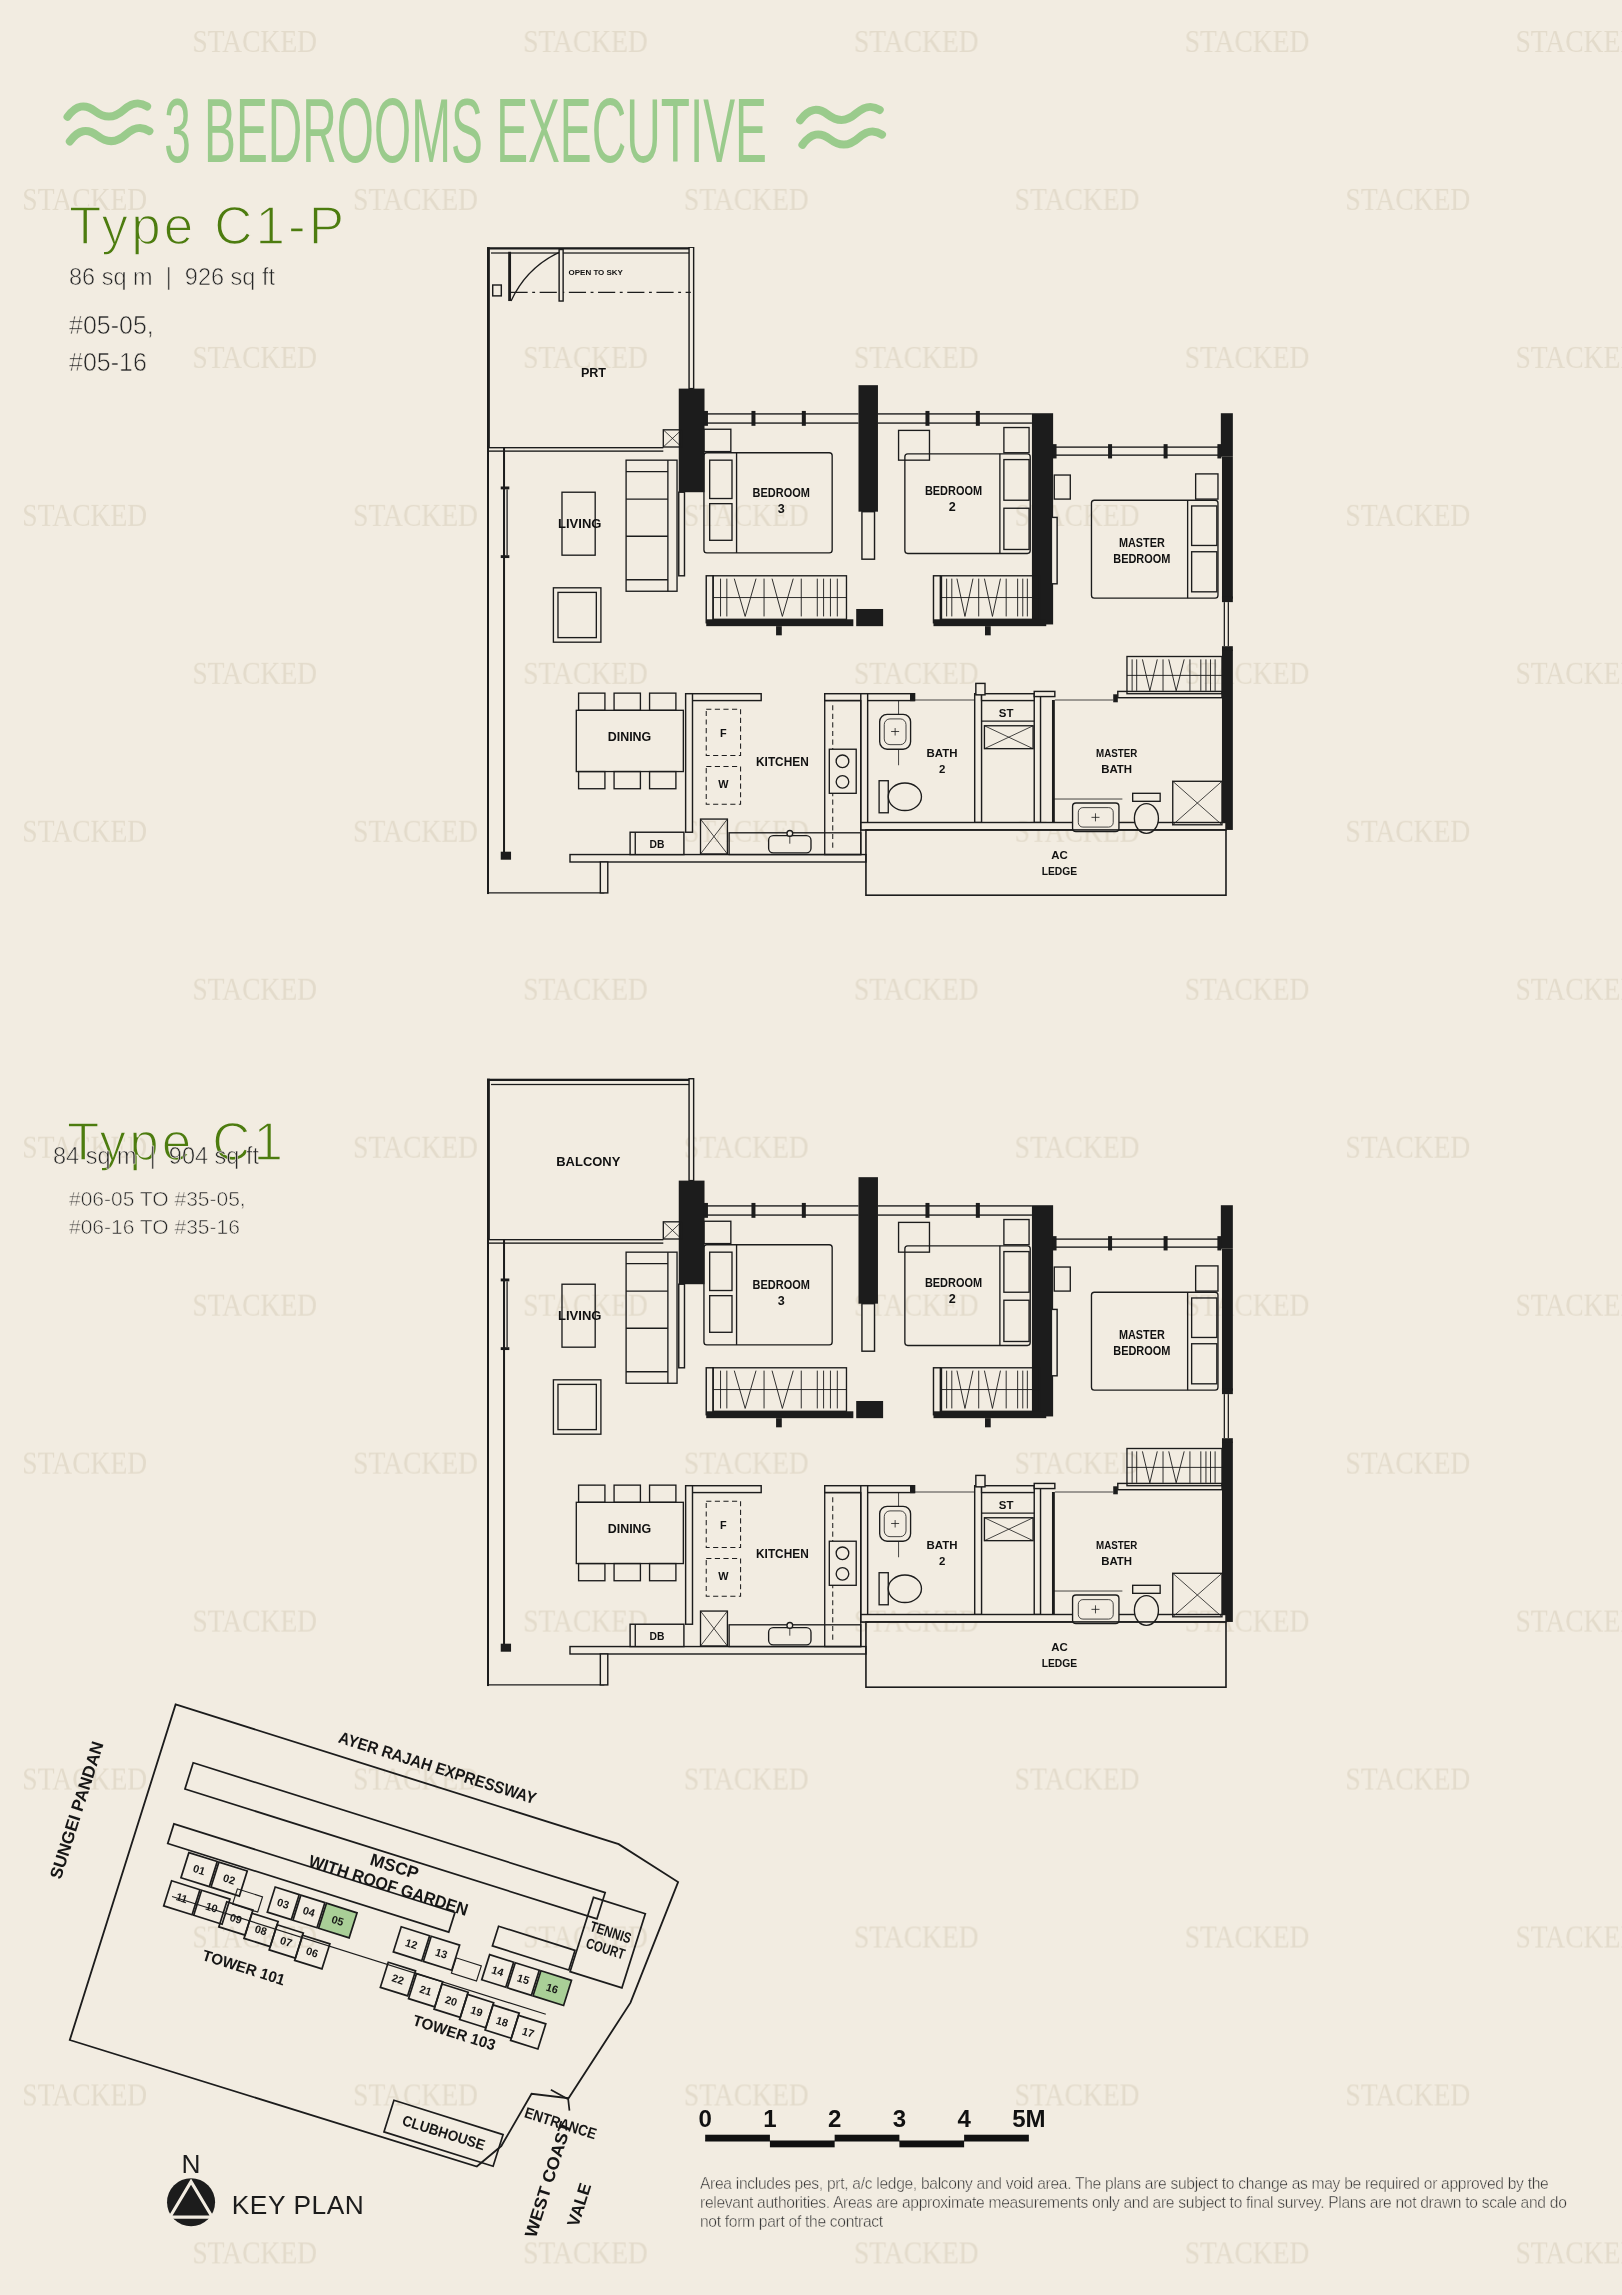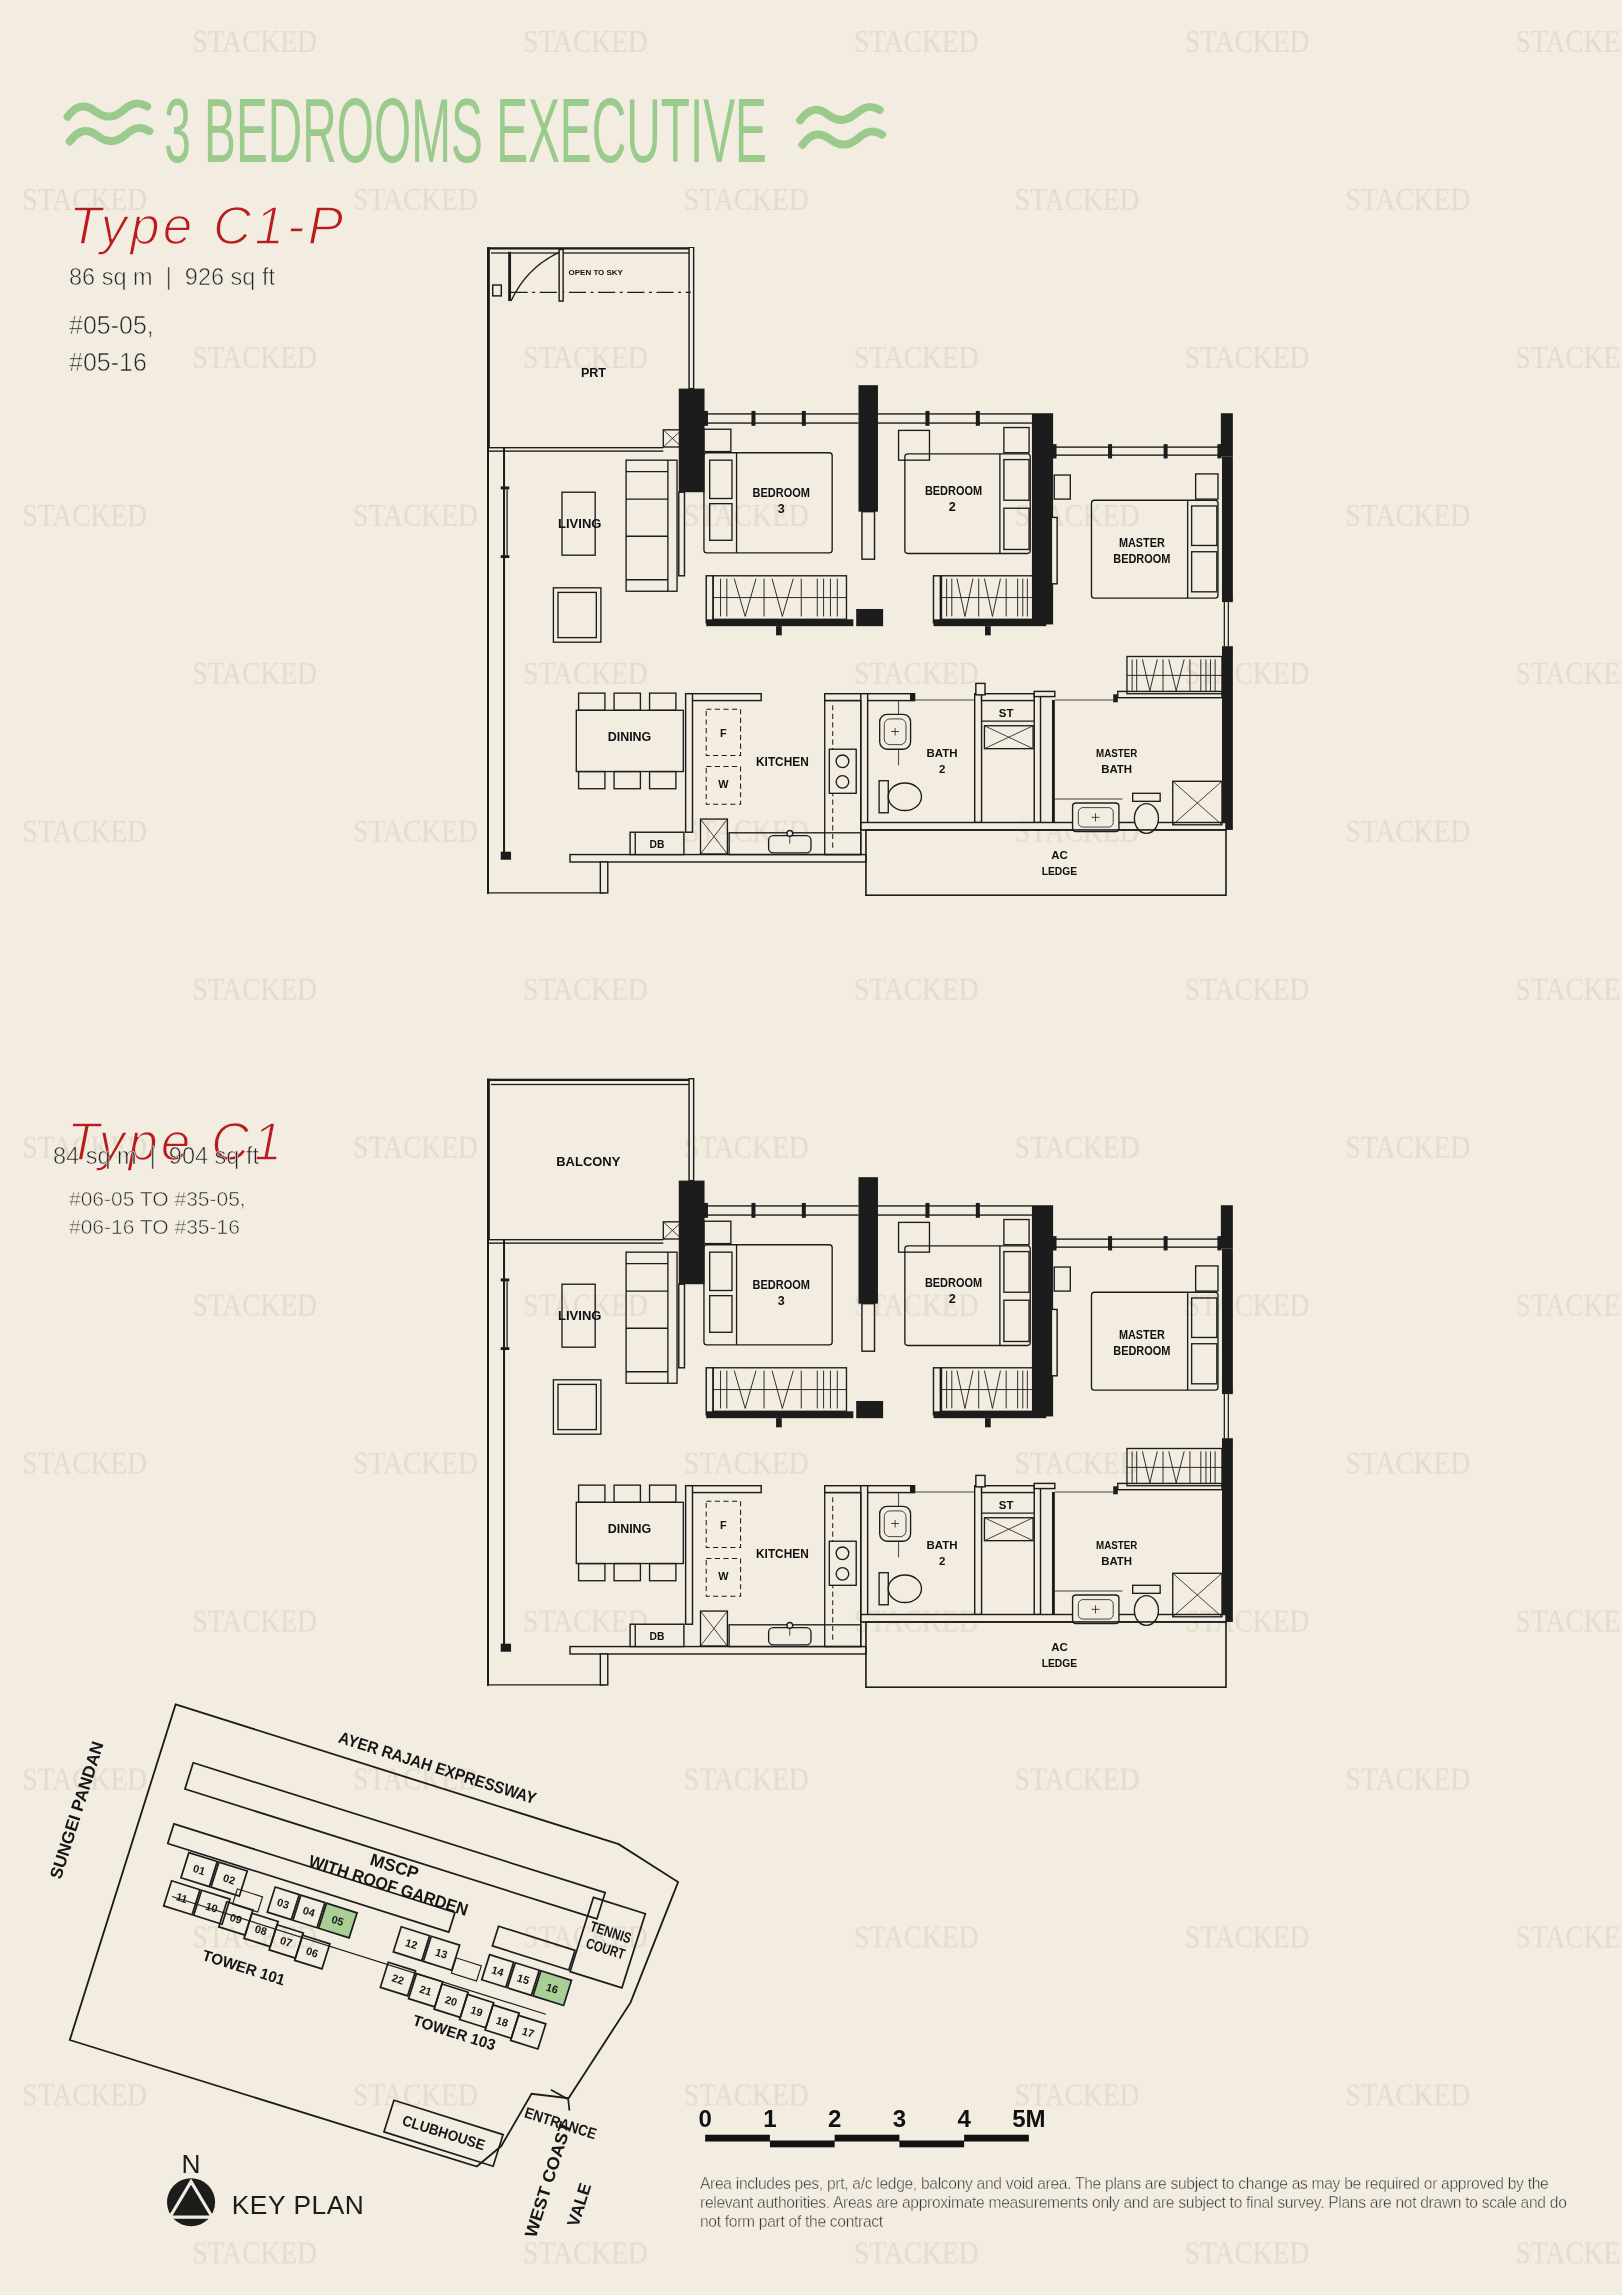--- a/index.html
+++ b/index.html
@@ -11,21 +11,21 @@
 .plan .f15{fill:none;stroke:#1c1c1c;stroke-width:1.6;}
 .plan .f2{fill:none;stroke:#1c1c1c;stroke-width:2.35;}
 .plan .f2bg{fill:#f2ece1;stroke:#1c1c1c;stroke-width:2.35;}
 .plan .f25{fill:none;stroke:#1c1c1c;stroke-width:2.8;}
 .plan .dash{fill:none;stroke:#1c1c1c;stroke-width:1.8;stroke-dasharray:9 6;}
 .plan .dashdot{fill:none;stroke:#1c1c1c;stroke-width:2;stroke-dasharray:30 8 5 8;}
 .plan text{fill:#111;}
 .kp .f2{fill:none;stroke:#1c1c1c;stroke-width:3;}
 .kp .f25{fill:none;stroke:#1c1c1c;stroke-width:3.2;}
 .kp .f15{fill:none;stroke:#1c1c1c;stroke-width:2;}
-.hdr{color:#b91c1c;font-style:italic;-webkit-text-stroke:1.5px #f2ece1;}
+.hdr{color:#4d7c0f;-webkit-text-stroke:1.5px #f2ece1;}
 .hdr2{color:#262626;-webkit-text-stroke:0.6px #f2ece1;}
 </style></head><body>
 <svg class="abs" style="left:0;top:0" width="1622" height="2295" viewBox="0 0 2834 4010">
 <defs>
       <pattern id="wm" width="578" height="552" patternUnits="userSpaceOnUse">
 <text x="445" y="90" font-family="Liberation Serif,serif" font-size="56" fill="#e3dbcb" text-anchor="middle" textLength="218" lengthAdjust="spacingAndGlyphs">STACKED</text>
 <text x="148" y="366" font-family="Liberation Serif,serif" font-size="56" fill="#e3dbcb" text-anchor="middle" textLength="218" lengthAdjust="spacingAndGlyphs">STACKED</text>
 </pattern>
     </defs>
 <rect x="0" y="0" width="2834" height="4010" fill="url(#wm)"></rect>

